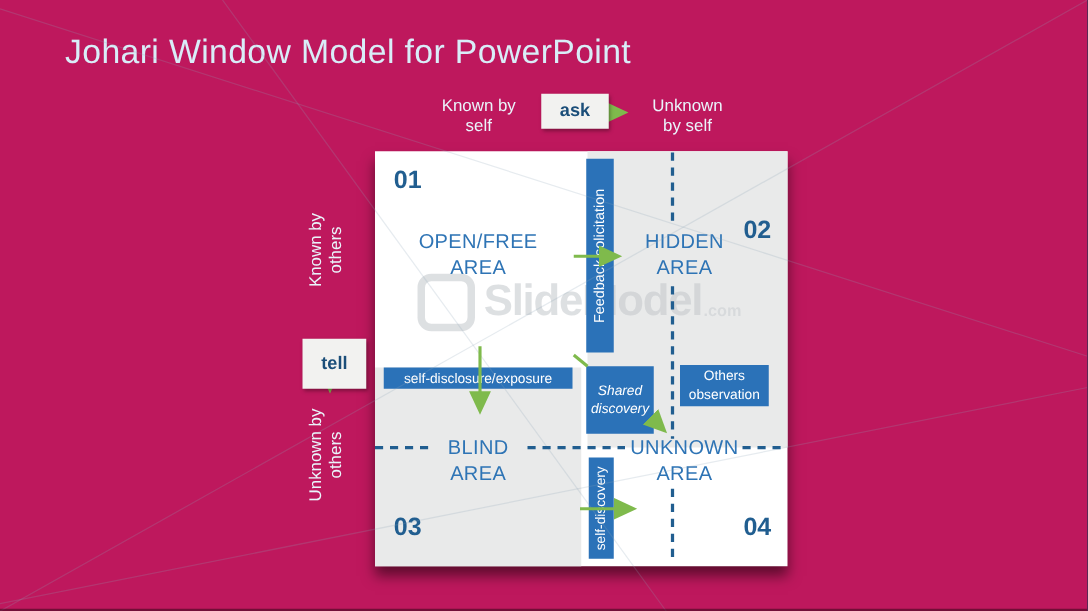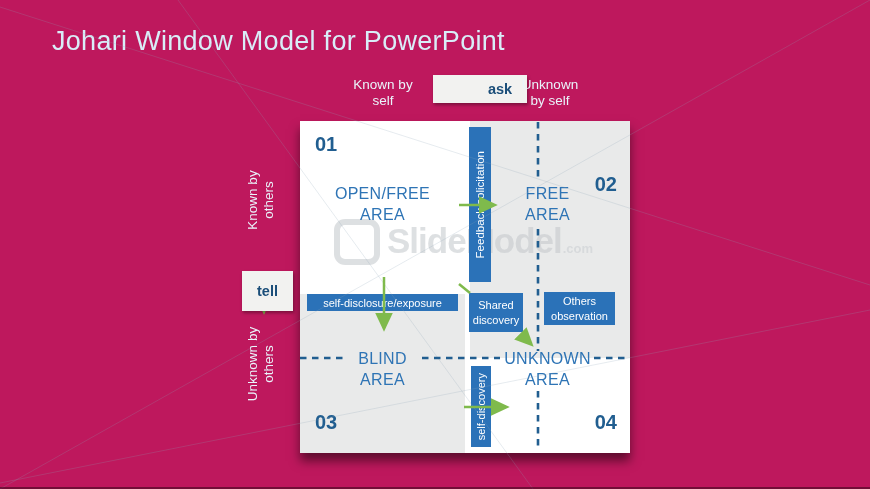--- a/index.html
+++ b/index.html
@@ -23,21 +23,21 @@
   .rot{transform:rotate(-90deg); transform-origin:center center;
        display:flex; align-items:center; justify-content:center; flex-direction:column;}
   .axis-left-top{left:206px; top:178px; width:110px; height:44px;}
   .axis-left-bottom{left:206px; top:342px; width:110px; height:44px;}
   
   .wm-btn{
     background:#f2f2f0; color:#1b4e79; font-weight:bold; font-size:14.5px;
     display:flex; align-items:center; justify-content:center;
     box-shadow:1px 2px 3px rgba(0,0,0,.35);
   }
-  .btn-ask{left:433px; top:75px; width:54px; height:28px;padding-left:40px;}
+  .btn-ask{left:433px; top:75px; width:54px; height:28px;}
   .btn-tell{left:242px; top:271px; width:51px; height:40px;}
   
   .main-box{
     left:300px; top:121px; width:330px; height:332px; background:#ffffff;
     box-shadow:0 8px 10px rgba(0,0,0,.5); z-index:1;
   }
   .q-gray{background:#e9eaea;}
   .q2-bg{left:170px; top:0; width:160px; height:237px;}
   .q3-bg{left:0; top:173px; width:165px; height:159px;}
   .q-num{font-size:20px; font-weight:bold; color:#215e90;}
@@ -46,21 +46,21 @@
     color:#2e74b5; line-height:21px; letter-spacing:.3px;
   }
   
   .blue-shape{
     background:#2b72b8; color:#ffffff;
     display:flex; align-items:center; justify-content:center; text-align:center;
   }
   .vtext{writing-mode:vertical-rl; transform:rotate(180deg); white-space:nowrap;}
   .bar-feedback{left:169px; top:6px; width:22px; height:155px; font-size:11.5px;}
   .bar-selfdisclosure{left:7px; top:173px; width:151px; height:17px; font-size:11px;}
-  .box-shared{left:169px; top:172px; width:54px; height:39px; font-size:11px; line-height:1.3;}
+  .box-shared{left:169px; top:172px; width:54px; height:54px; font-size:11px; line-height:1.3;font-style:italic;}
   .box-others{left:244px; top:171px; width:71px; height:33px; font-size:11px; line-height:1.3;}
   .bar-selfdiscovery{left:171px; top:245px; width:20px; height:81px; font-size:11px;}
   
   .watermark{left:34px; top:98px; display:flex; align-items:flex-start; opacity:.55;}
   .wm-logo{width:34px; height:34px; border:6px solid #c3c7cb; border-radius:11px; margin-right:7px;}
   .wm-text{font-size:35px; font-weight:bold; color:#c3c7cb; letter-spacing:-1px; line-height:44px;}
   .wm-suffix{font-size:13px; color:#c9cdd1; margin-top:22px; margin-left:1px; font-weight:bold;}
   
   .overlay{left:0; top:0; pointer-events:none;}
   .ov-lines{z-index:2;}
@@ -109,21 +109,21 @@
     <div class="abs q-num" style="left:15px; top:12px;">01</div>
     <div class="abs q-num" style="right:13px; top:12px;margin-top:40px;">02</div>
     <div class="abs q-num" style="left:15px; top:290px;">03</div>
     <div class="abs q-num" style="right:13px; top:290px;">04</div>
 
     <div class="abs q-title" style="left:0; top:62px;">
       <div>OPEN/FREE</div>
       <div>AREA</div>
     </div>
     <div class="abs q-title" style="left:165px; top:62px;">
-      <div>FREE</div>
+      <div>HIDDEN</div>
       <div>AREA</div>
     </div>
     <div class="abs q-title" style="left:0; top:227px;">
       <div>BLIND</div>
       <div>AREA</div>
     </div>
     <div class="abs q-title" style="left:165px; top:227px;">
       <div>UNKNOWN</div>
       <div>AREA</div>
     </div>

